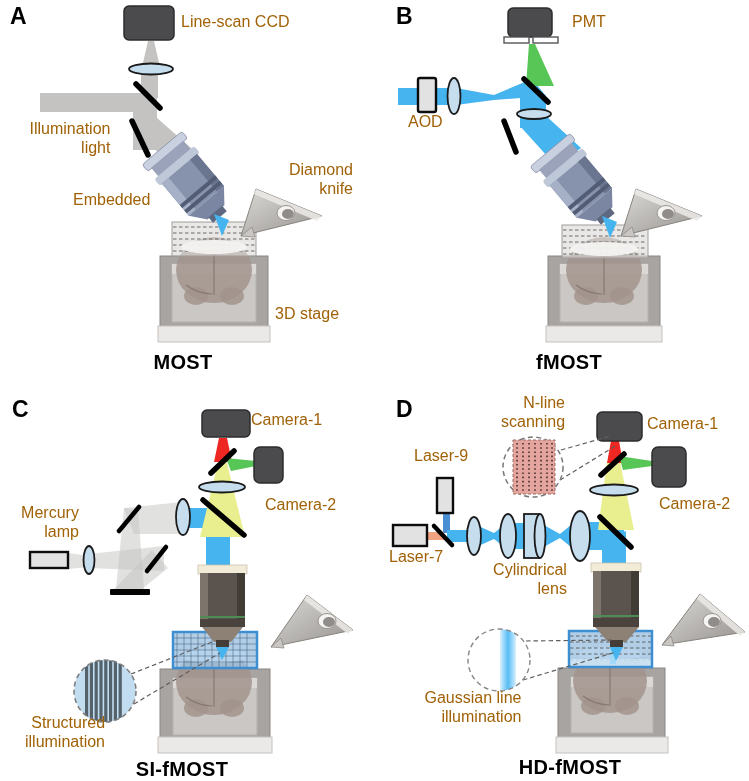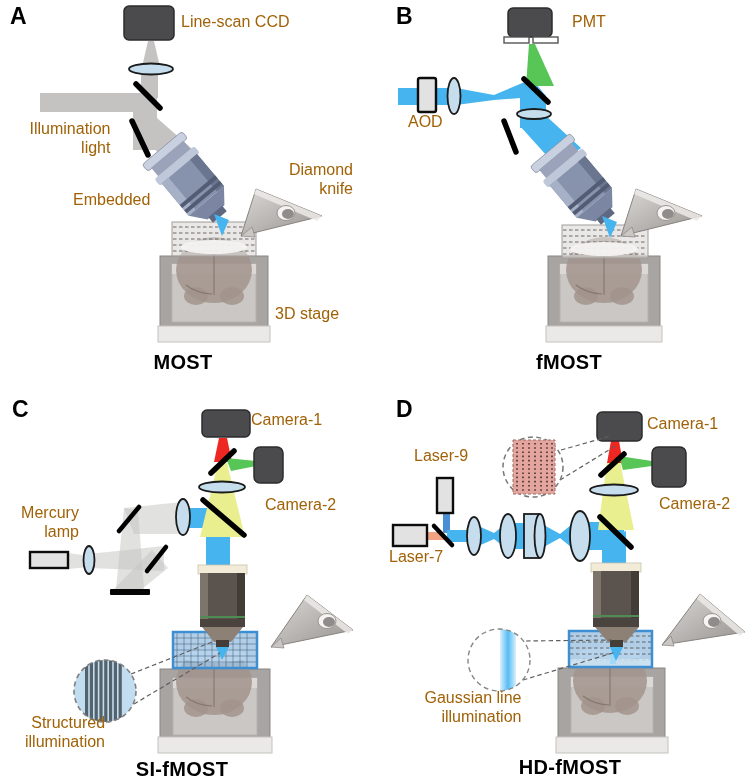--- a/index.html
+++ b/index.html
@@ -517,21 +517,25 @@
   <div class="title" style="left:569px;top:352px">fMOST</div>
 
   <div class="lbl" style="left:251px;top:411px">Camera-1</div>
   <div class="lbl" style="left:265px;top:496px">Camera-2</div>
   <div class="lbl c" style="left:50px;top:504px">Mercury
 lamp</div>
   <div class="lbl c" style="left:65px;top:714px">Structured
 illumination</div>
   <div class="title" style="left:182px;top:759px">SI-fMOST</div>
 
+  <div class="lbl c" style="left:533px;top:394px">N-line
+scanning</div>
   <div class="lbl" style="left:647px;top:415px">Camera-1</div>
   <div class="lbl" style="left:659px;top:495px">Camera-2</div>
   <div class="lbl" style="left:414px;top:447px">Laser-9</div>
   <div class="lbl" style="left:389px;top:548px">Laser-7</div>
+  <div class="lbl c" style="left:530px;top:561px">Cylindrical
+lens</div>
   <div class="lbl c" style="left:473px;top:689px">Gaussian line
 illumination</div>
   <div class="title" style="left:570px;top:757px">HD-fMOST</div>
 
 </div>
 
 </body></html>

